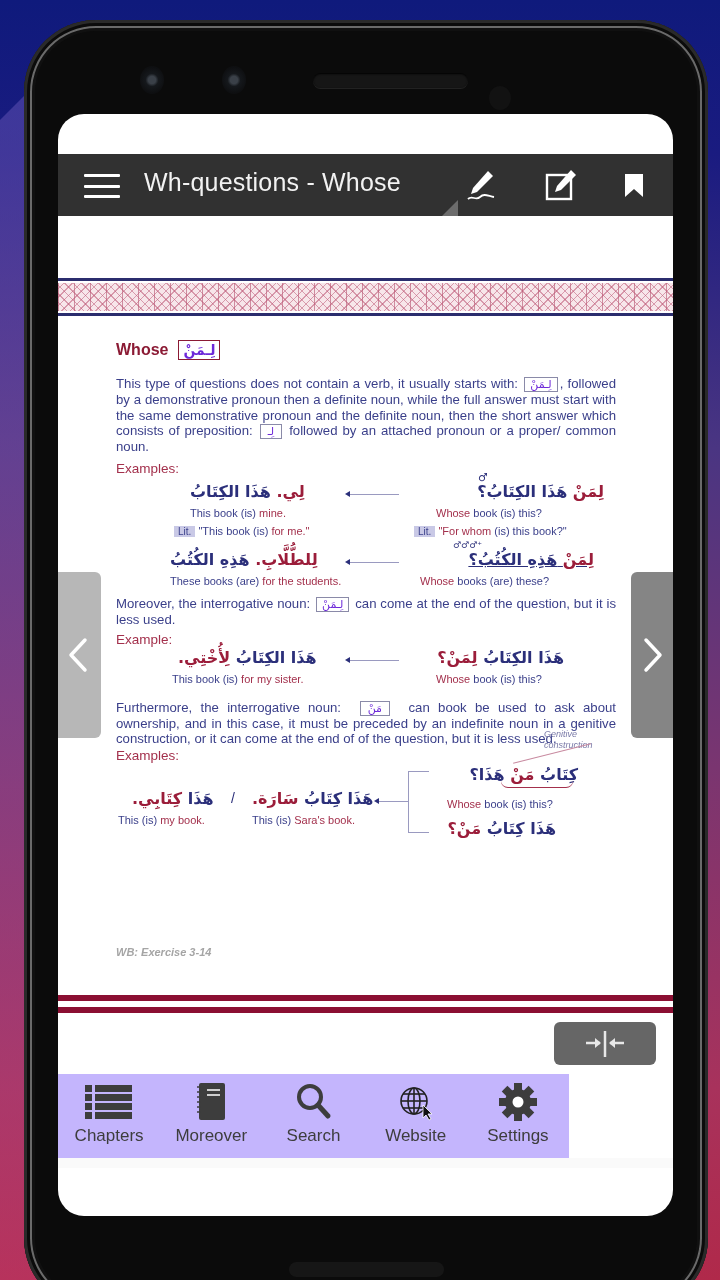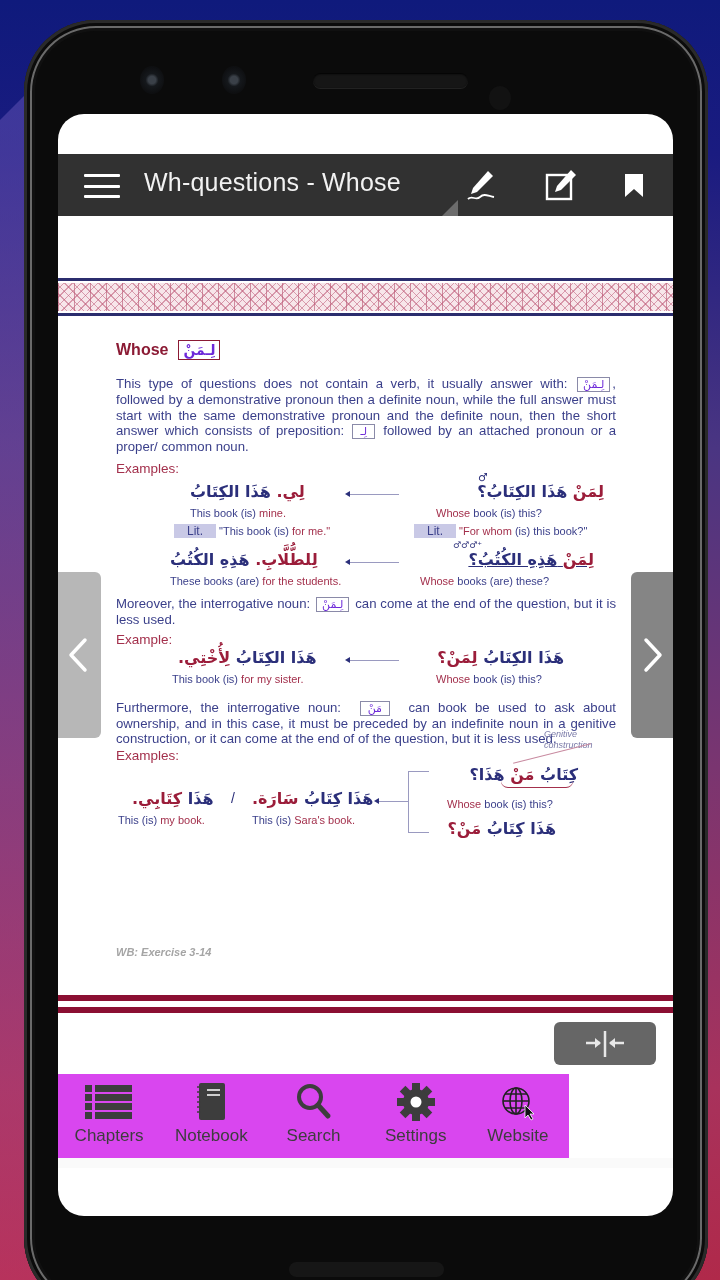--- a/index.html
+++ b/index.html
@@ -54,36 +54,36 @@
   .doc p { margin:0; text-align:justify; }
   .h-whose { color:#8b1a34; font-weight:bold; font-size:16px; display:flex; align-items:center; gap:8px; }
   .ar-box { display:inline-block; border:1px solid #8a8aa8; padding:0 5px; color:#6d28d9; font-family:"DejaVu Sans", sans-serif; font-size:11px; line-height:13px; margin:0 2px; }
   .h-whose .ar-box { border:1.5px solid #8b1a34; font-size:14px; padding:1px 4px; line-height:16px; }
   .red { color:#a3304c; }
   .ex-label { color:#a3304c; font-size:13.5px; margin-top:6px; }
   .ex-row { position:relative; height:56px; }
   .ar { font-family:"DejaVu Sans", sans-serif; font-weight:bold; font-size:16px; color:#2b2f7a; direction:rtl; white-space:nowrap; }
   .ar .r { color:#9b1d3a; }
   .en-s { font-size:11px; color:#3a3f8a; white-space:nowrap; }
-  .lit { background:#c9c9e6; color:#3a3f8a; padding:0 13px; font-size:12px; }
+  .lit { background:#c9c9e6; color:#3a3f8a; padding:0 4px; font-size:10px; }
   .arrow { position:absolute; height:1px; background:#9a9ac0; }
   .arrow::before { content:""; position:absolute; left:-4px; top:-3px; border-right:5px solid #2b2f7a; border-top:3.5px solid transparent; border-bottom:3.5px solid transparent; }
   .gender { position:absolute; font-size:11px; color:#2b2f7a; font-family:"DejaVu Sans", sans-serif; }
   .abs { position:absolute; }
 
   .wb-ref { position:absolute; left:58px; top:832px; color:#a5a5a5; font-size:11px; font-style:italic; font-weight:bold; }
   .red-line1 { position:absolute; left:0; top:881px; width:615px; height:6px; background:#8b0f32; }
   .red-line2 { position:absolute; left:0; top:893px; width:615px; height:6px; background:#8b0f32; }
 
   .collapse-btn { position:absolute; left:496px; top:908px; width:102px; height:43px; background:#666; border-radius:6px; }
 
   .nav-left { position:absolute; left:0; top:458px; width:43px; height:166px; background:#b7b7b7; border-radius:0 6px 6px 0; }
   .nav-right { position:absolute; left:573px; top:458px; width:42px; height:166px; background:#858585; border-radius:6px 0 0 6px; }
 
-  .bottom-nav { position:absolute; left:0; top:960px; width:511px; height:84px; background:#d946ef; display:flex; }
+  .bottom-nav { position:absolute; left:0; top:960px; width:511px; height:84px; background:#c4b5fd; display:flex; }
   .tab { flex:1; position:relative; text-align:center; }
   .tab-icon { position:absolute; left:50%; top:8px; transform:translateX(-50%); width:52px; height:40px; }
   .tab-label { position:absolute; left:0; right:0; top:52px; color:#3d3d3d; font-size:17px; }
   .bottom-strip { position:absolute; left:0; top:1044px; width:615px; height:10px; background:#fafafa; }
 </style>
 </head>
 <body>
 
 <div class="bg-shape"></div>
 
@@ -123,21 +123,21 @@
     <div class="border-bottom-line"></div>
 
     <div class="doc">
       <div class="h-whose">
         <span>Whose</span>
         <span class="ar-box">لِـمَنْ</span>
       </div>
 
 
       <p style="margin-top:16px;">
-        <span>This type of questions does not contain a verb, it usually answer with:</span>
+        <span>This type of questions does not contain a verb, it usually starts with:</span>
         <span class="ar-box">لِـمَنْ</span><span>, followed by a demonstrative pronoun then a definite noun, while the full answer must start with the same demonstrative pronoun and the definite noun, then the short answer which consists of preposition:</span>
         <span class="ar-box" style="padding:0 7px;">لِـ</span>
         <span>followed by an attached pronoun or a proper/ common noun.</span>
       </p>
 
       <div class="ex-label">Examples:</div>
 
       <div class="ex-row" style="height:64px;">
         <div class="gender" style="left:362px; top:-6px;">♂</div>
         <div class="ar abs" style="right:12px; top:8px;"><span class="r">لِمَنْ</span> <span>هَذَا الكِتَابُ؟</span></div>
@@ -244,59 +244,59 @@
         <rect x="14" y="1" width="26" height="37" rx="2" fill="#3d3d3d"></rect>
         <line x1="12" y1="5" x2="16" y2="5" stroke="#3d3d3d" stroke-width="1.5"></line>
         <line x1="12" y1="10" x2="16" y2="10" stroke="#3d3d3d" stroke-width="1.5"></line>
         <line x1="12" y1="15" x2="16" y2="15" stroke="#3d3d3d" stroke-width="1.5"></line>
         <line x1="12" y1="20" x2="16" y2="20" stroke="#3d3d3d" stroke-width="1.5"></line>
         <line x1="12" y1="25" x2="16" y2="25" stroke="#3d3d3d" stroke-width="1.5"></line>
         <line x1="12" y1="30" x2="16" y2="30" stroke="#3d3d3d" stroke-width="1.5"></line>
         <line x1="22" y1="8" x2="35" y2="8" stroke="#fff" stroke-width="1.5"></line>
         <line x1="22" y1="13" x2="35" y2="13" stroke="#fff" stroke-width="1.5"></line>
       </svg>
-      <div class="tab-label">Notebook</div>
+      <div class="tab-label">Moreover</div>
     </div>
     <div class="tab">
       <svg class="tab-icon" viewBox="0 0 52 40">
         <circle cx="22" cy="15" r="11" fill="none" stroke="#3d3d3d" stroke-width="4"></circle>
         <line x1="30" y1="23" x2="40" y2="34" stroke="#3d3d3d" stroke-width="5" stroke-linecap="round"></line>
       </svg>
       <div class="tab-label">Search</div>
+    </div>
+    <div class="tab">
+      <svg class="tab-icon" viewBox="0 0 52 40">
+        <g fill="none" stroke="#222" stroke-width="1.6">
+          <circle cx="24" cy="19" r="13"></circle>
+          <ellipse cx="24" cy="19" rx="6" ry="13"></ellipse>
+          <line x1="24" y1="6" x2="24" y2="32"></line>
+          <line x1="11" y1="19" x2="37" y2="19"></line>
+          <line x1="13" y1="12" x2="35" y2="12"></line>
+          <line x1="13" y1="26" x2="35" y2="26"></line>
+        </g>
+        <path d="M33 23 L33 36 L36 33 L39 38 L41 37 L38 32 L42 32 Z" fill="#111" stroke="#fff" stroke-width="0.8"></path>
+      </svg>
+      <div class="tab-label">Website</div>
     </div>
     <div class="tab">
       <svg class="tab-icon" viewBox="0 0 52 40">
         <g transform="translate(26,20)">
           <g fill="#3d3d3d">
             <rect x="-4" y="-19" width="8" height="10"></rect>
             <rect x="-4" y="-19" width="8" height="10" transform="rotate(45)"></rect>
             <rect x="-4" y="-19" width="8" height="10" transform="rotate(90)"></rect>
             <rect x="-4" y="-19" width="8" height="10" transform="rotate(135)"></rect>
             <rect x="-4" y="-19" width="8" height="10" transform="rotate(180)"></rect>
             <rect x="-4" y="-19" width="8" height="10" transform="rotate(225)"></rect>
             <rect x="-4" y="-19" width="8" height="10" transform="rotate(270)"></rect>
             <rect x="-4" y="-19" width="8" height="10" transform="rotate(315)"></rect>
             <circle r="13"></circle>
           </g>
           <circle r="5.5" fill="#fff"></circle>
         </g>
       </svg>
       <div class="tab-label">Settings</div>
     </div>
-    <div class="tab">
-      <svg class="tab-icon" viewBox="0 0 52 40">
-        <g fill="none" stroke="#222" stroke-width="1.6">
-          <circle cx="24" cy="19" r="13"></circle>
-          <ellipse cx="24" cy="19" rx="6" ry="13"></ellipse>
-          <line x1="24" y1="6" x2="24" y2="32"></line>
-          <line x1="11" y1="19" x2="37" y2="19"></line>
-          <line x1="13" y1="12" x2="35" y2="12"></line>
-          <line x1="13" y1="26" x2="35" y2="26"></line>
-        </g>
-        <path d="M33 23 L33 36 L36 33 L39 38 L41 37 L38 32 L42 32 Z" fill="#111" stroke="#fff" stroke-width="0.8"></path>
-      </svg>
-      <div class="tab-label">Website</div>
-    </div>
   </div>
   <div class="bottom-strip"></div>
 </div>
 
 <div class="speaker-bottom"></div>
 
 </body></html>

